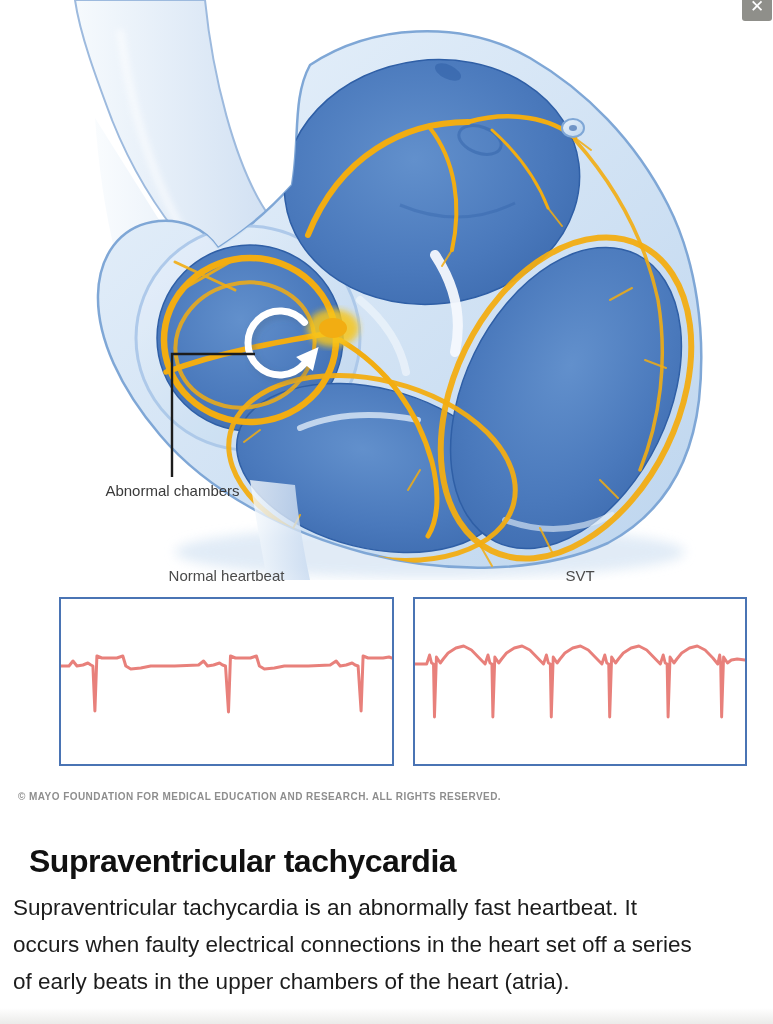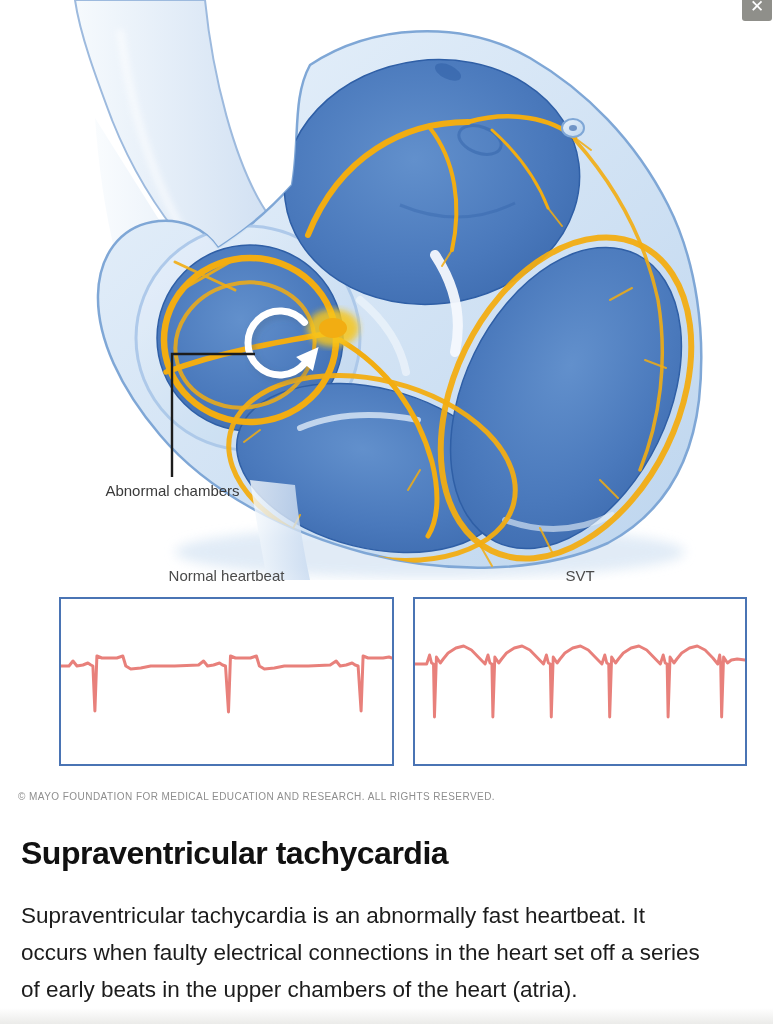--- a/index.html
+++ b/index.html
@@ -18,21 +18,21 @@
   .ecg-label{position:absolute;top:567px;font-size:15px;color:#4a4a4a;text-align:center;}
   .ecg-label.normal{left:59px;width:335px;}
   .ecg-label.svt{left:413px;width:334px;}
   .ecg-box{position:absolute;top:597px;height:169px;border:2px solid #4a74b4;background:#ffffff;
            box-sizing:border-box;}
   .ecg-box.normal{left:59px;width:335px;}
   .ecg-box.svt{left:413px;width:334px;}
   .ecg-box svg{display:block;width:100%;height:100%;}
   
   .credit{position:absolute;left:18px;top:791px;font-size:10px;letter-spacing:.45px;
-          color:#8e8e8e;}
+          color:#8e8e8e;font-weight:bold;}
   .article-title{position:absolute;left:13px;top:827px;font-size:32px;font-weight:700;
                  letter-spacing:-.5px;color:#111111;}
   .article-body{position:absolute;left:13px;top:889px;font-size:22.5px;line-height:37px;
                 color:#1c1c1c;white-space:pre;}
   .bottom-fade{position:absolute;left:0;right:0;bottom:0;height:16px;
                background:linear-gradient(#ffffff,#ebebe9);}
 </style>
 </head>
 <body>
 
@@ -154,22 +154,22 @@
     </svg>
   </div>
   <div class="ecg-box svt">
     <svg viewBox="0 0 339 165" preserveAspectRatio="none">
       <path class="trace" fill="none" stroke-width="3" stroke-linejoin="round" stroke-linecap="round" d="M 0,65 L 6,65 L 12,65 L 15,56 L 17,64 L 19,65 L 20,118 L 22,58 L 26,64 L 29,60 L 34,54 L 42,49 L 50,47 L 58,51 L 66,59 L 72,65 L 75,56 L 77,64 L 79,65 L 80,118 L 82,58 L 86,64 L 89,60 L 94,54 L 102,49 L 110,47 L 118,51 L 126,59 L 132,65 L 135,56 L 137,64 L 139,65 L 140,118 L 142,58 L 146,64 L 149,60 L 154,54 L 162,49 L 170,47 L 178,51 L 186,59 L 192,65 L 195,56 L 197,64 L 199,65 L 200,118 L 202,58 L 206,64 L 209,60 L 214,54 L 222,49 L 230,47 L 238,51 L 246,59 L 252,65 L 255,56 L 257,64 L 259,65 L 260,118 L 262,58 L 266,64 L 269,60 L 274,54 L 282,49 L 290,47 L 298,51 L 306,59 L 311,65 L 313,56 L 314,64 L 315,118 L 317,58 L 321,64 L 325,61 L 331,60 L 339,61" stroke="#e8807b"></path>
     </svg>
   </div>
 
   <div class="credit">© MAYO FOUNDATION FOR MEDICAL EDUCATION AND RESEARCH. ALL RIGHTS RESERVED.</div>
 
-  <h1 class="article-title" style="margin:8px">Supraventricular tachycardia</h1>
-  <p class="article-body" style="margin:8px">Supraventricular tachycardia is an abnormally fast heartbeat. It
+  <h1 class="article-title" style="margin:16px">Supraventricular tachycardia</h1>
+  <p class="article-body" style="margin:0">Supraventricular tachycardia is an abnormally fast heartbeat. It
 occurs when faulty electrical connections in the heart set off a series
 of early beats in the upper chambers of the heart (atria).</p>
 
   <div class="bottom-fade"></div>
 
   <div class="close-btn">
     <span>✕</span>
   </div>
 </div>
 

